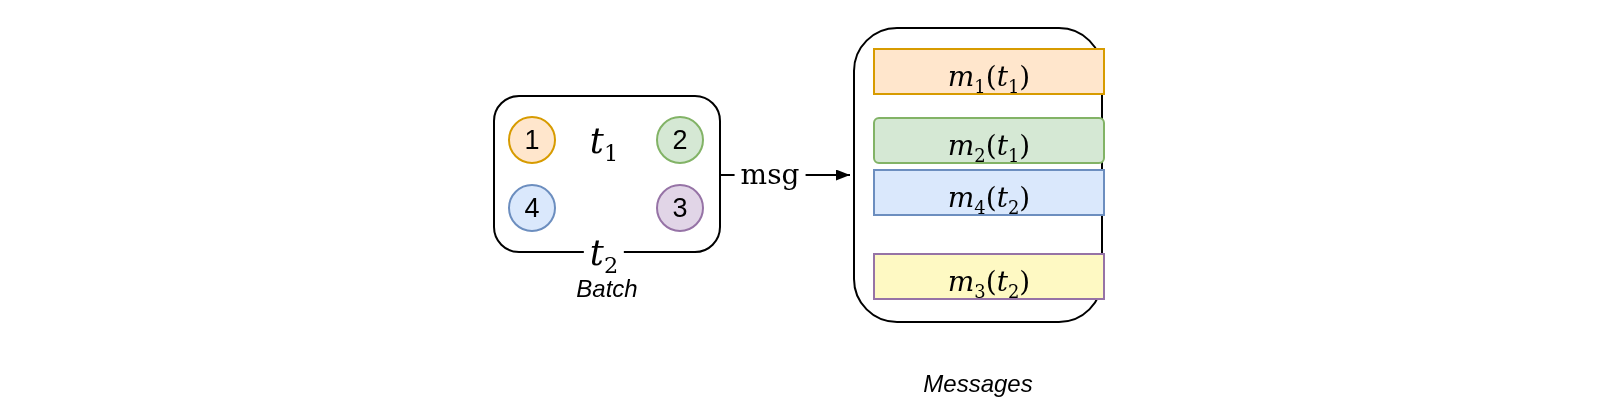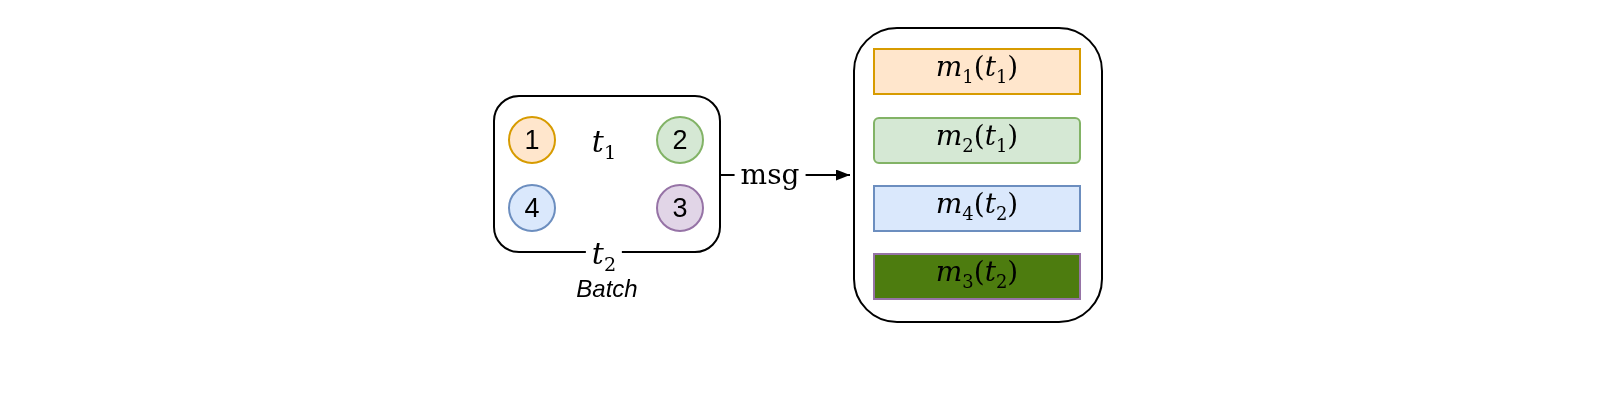--- a/index.html
+++ b/index.html
@@ -59,47 +59,47 @@
     font-size: 0.64em;
     font-style: normal;
     line-height: 0;
   }
   .paren { font-style: normal; }
   .edge-label {
     position: absolute;
     transform: translate(-50%, -50%);
     background: #ffffff;
     padding: 0 6px;
-    font-size: 30px;
+    font-size: 35px;
     line-height: 1.1;
     white-space: nowrap;
   }
   .t1-label { left: 604px; top: 141px; }
   .t2-label { left: 604px; top: 209px; margin-top: 44px; }
   .msg-label {
     left: 770px; top: 175px;
     font-family: "DejaVu Serif", serif;
     font-style: normal;
     font-size: 28px;
     text-align: right;
   }
   .msg-item {
     position: absolute;
     left: 873px;
-    width: 208px; height: 47px;
+    width: 232px; height: 47px;
     border: 2px solid #000000;
     box-sizing: border-box;
     display: flex;
-    align-items: flex-start;
+    align-items: flex-end;
     justify-content: center;
     font-size: 28px;
   }
   .msg-item-1 { top: 48px; }
   .msg-item-2 { top: 117px; border-radius: 6px; }
-  .msg-item-3 { top: 185px; }
+  .msg-item-3 { top: 169px; }
   .msg-item-4 { top: 253px; }
   .caption {
     position: absolute;
     font-style: italic;
     font-size: 24px;
     text-align: center;
     line-height: 1.1;
     margin-top: 12px;
   }
   .batch-caption { left: 493px; top: 264px; width: 228px; }
@@ -151,18 +151,19 @@
   </div>
 
   <div class="msg-item msg-item-2" style="background: rgb(213, 232, 212); border-color: rgb(130, 179, 102);">
     <span class="math"><span>m</span><sub>2</sub><span class="paren">(</span><span>t</span><sub>1</sub><span class="paren">)</span></span>
   </div>
 
   <div class="msg-item msg-item-3" style="background: rgb(218, 232, 252); border-color: rgb(108, 142, 191);">
     <span class="math"><span>m</span><sub>4</sub><span class="paren">(</span><span>t</span><sub>2</sub><span class="paren">)</span></span>
   </div>
 
-  <div class="msg-item msg-item-4" style="background: #4d7c0f; border-color: rgb(150, 115, 166);">
+  <div class="msg-item msg-item-4" style="background: #fef9c3; border-color: rgb(150, 115, 166);">
     <span class="math"><span>m</span><sub>3</sub><span class="paren">(</span><span>t</span><sub>2</sub><span class="paren">)</span></span>
   </div>
 
+  <div class="caption messages-caption">Messages</div>
 
 </div>
 
 </body></html>

